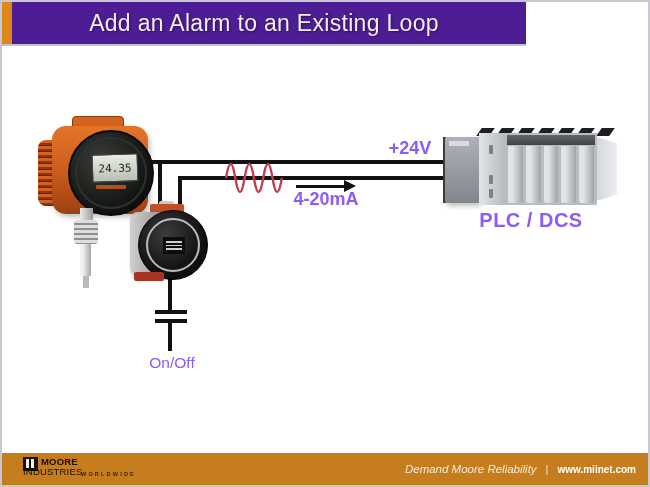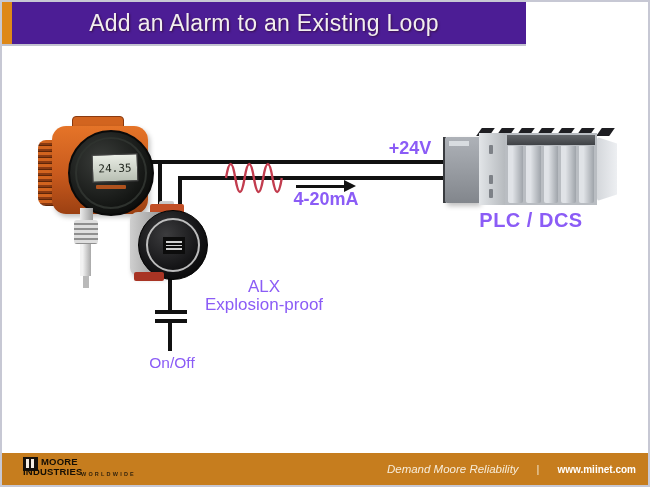--- a/index.html
+++ b/index.html
@@ -85,23 +85,23 @@
   .plc-slot{flex:1;background:linear-gradient(90deg,#e0e3e7 30%,#9fa4aa);border-radius:0 0 2px 2px;}
   .plc-side{position:absolute;left:154px;top:12px;width:20px;height:64px;border-radius:3px 6px 6px 3px;
     background:linear-gradient(90deg,#d4d7db,#edeff2);clip-path:polygon(0 0,100% 10%,100% 90%,0 100%);}
 
   
   .footer{position:absolute;left:2px;right:2px;bottom:2px;height:32px;background:#c67d1e;z-index:5;}
   .f-logo-icon{position:absolute;left:21px;top:4px;width:15px;height:14px;background:#15100a;}
   .f-logo-icon .bar{position:absolute;top:2px;width:3px;height:9px;background:#f4ede2;}
   .f-logo-icon .bar.b1{left:3px;} .f-logo-icon .bar.b2{left:8px;}
   .f-moore{position:absolute;left:39px;top:3px;font-size:9.5px;font-weight:700;color:#140e04;letter-spacing:.2px;}
-  .f-industries{position:absolute;left:21px;top:12.5px;font-size:9.5px;font-weight:700;color:#140e04;letter-spacing:.2px;}
+  .f-industries{position:absolute;left:21px;top:12.5px;font-size:9.5px;font-weight:400;color:#140e04;letter-spacing:.2px;}
   .f-worldwide{position:absolute;left:79px;top:17.5px;font-size:5.5px;font-weight:700;color:#33230c;letter-spacing:2.2px;}
-  .f-right{position:absolute;right:12px;top:0;height:100%;display:flex;align-items:center;gap:18px;}
+  .f-right{position:absolute;right:12px;top:0;height:100%;display:flex;align-items:center;gap:9px;}
   .f-tagline{font-style:italic;font-size:11.5px;color:#f7ecd9;}
   .f-sep{font-size:11px;color:#f2e6cf;}
   .f-site{font-size:10px;font-weight:700;color:#ffffff;}
 </style>
 </head>
 <body>
 
 <div class="page">
 
   <div class="titlebar">
@@ -120,24 +120,20 @@
 
   <svg class="sine" width="62" height="32" viewBox="0 0 62 32">
     <path d="M2 16 q4.7 -28 9.3 0 q4.7 28 9.3 0 q4.7 -28 9.3 0 q4.7 28 9.3 0 q4.7 -28 9.3 0 q4.7 28 9.3 0" fill="none" stroke="#c23c4e" stroke-width="2.4"></path>
   </svg>
   <div class="arrow-shaft"></div>
   <div class="arrow-head"></div>
 
   <div class="lbl lbl-24v">+24V</div>
   <div class="lbl lbl-ma">4-20mA</div>
   <div class="lbl lbl-plc">PLC / DCS</div>
-  <div class="lbl lbl-alx">
-    <div>ALX</div>
-    <div>Explosion-proof</div>
-  </div>
   <div class="lbl lbl-alarm">
     <div>On/Off</div>
   </div>
 
   <div class="tx">
     <div class="tx-topcap"></div>
     <div class="tx-fins"></div>
     <div class="tx-body"></div>
     <div class="tx-face">
       <div class="tx-ring"></div>

